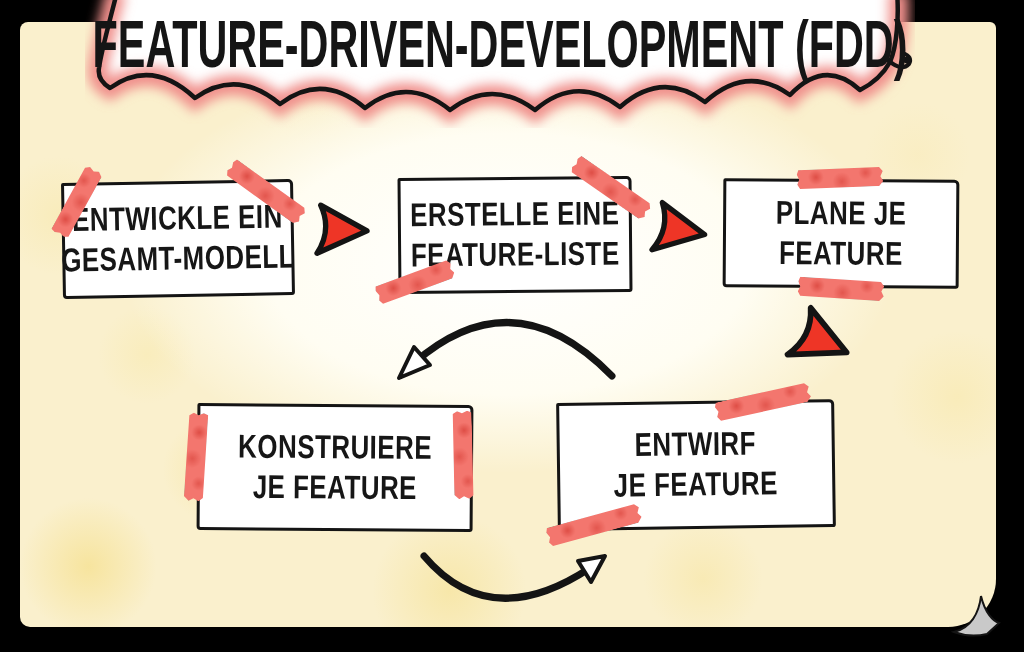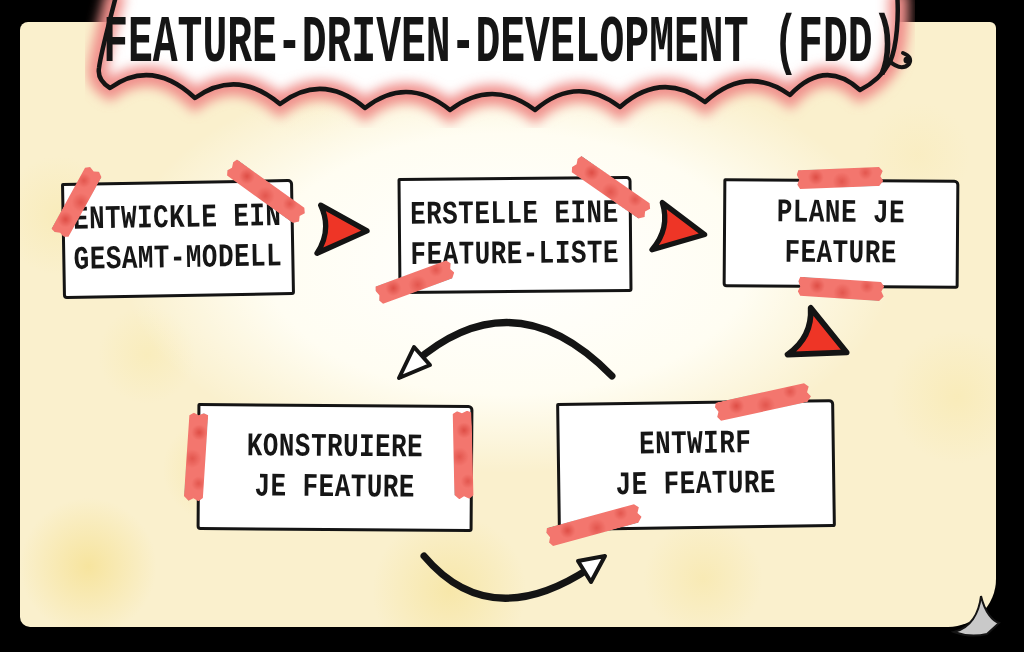--- a/index.html
+++ b/index.html
@@ -1,19 +1,19 @@
 <!DOCTYPE html>
 <html style="--c-background: #000000; --c-paper: #faf0cd; --c-box-fill: #ffffff; --c-outline: #141414; --c-tape-red: #f3766e; --c-arrow-red: #ee3526; --c-banner-glow: #f0908c; --c-page-curl: #c9c9c9;"><head>
 <meta charset="utf-8">
 <style>
   html,body{margin:0;padding:0;background:#000;}
   .stage{
     position:relative;width:1024px;height:652px;overflow:hidden;
     background:var(--c-background,#000);
-    font-family:Liberation Mono, monospace;
+    font-family:Liberation Sans, sans-serif;
   }
   
   .paper{
     position:absolute;left:20px;top:22px;width:976px;height:605px;
     background-color:var(--c-paper,#faf0cd);
     background-image:
       radial-gradient(ellipse 55% 48% at 50% 40%, #ffffff 0%, #fffdf2 45%, rgba(255,255,255,0) 72%),
       radial-gradient(circle 95px at 7% 90%, rgba(246,226,150,.85), rgba(246,226,150,0) 72%),
       radial-gradient(circle 75px at 20% 74%, rgba(247,230,165,.7), rgba(247,230,165,0) 70%),
       radial-gradient(circle 85px at 4% 32%, rgba(248,233,175,.6), rgba(248,233,175,0) 70%),

